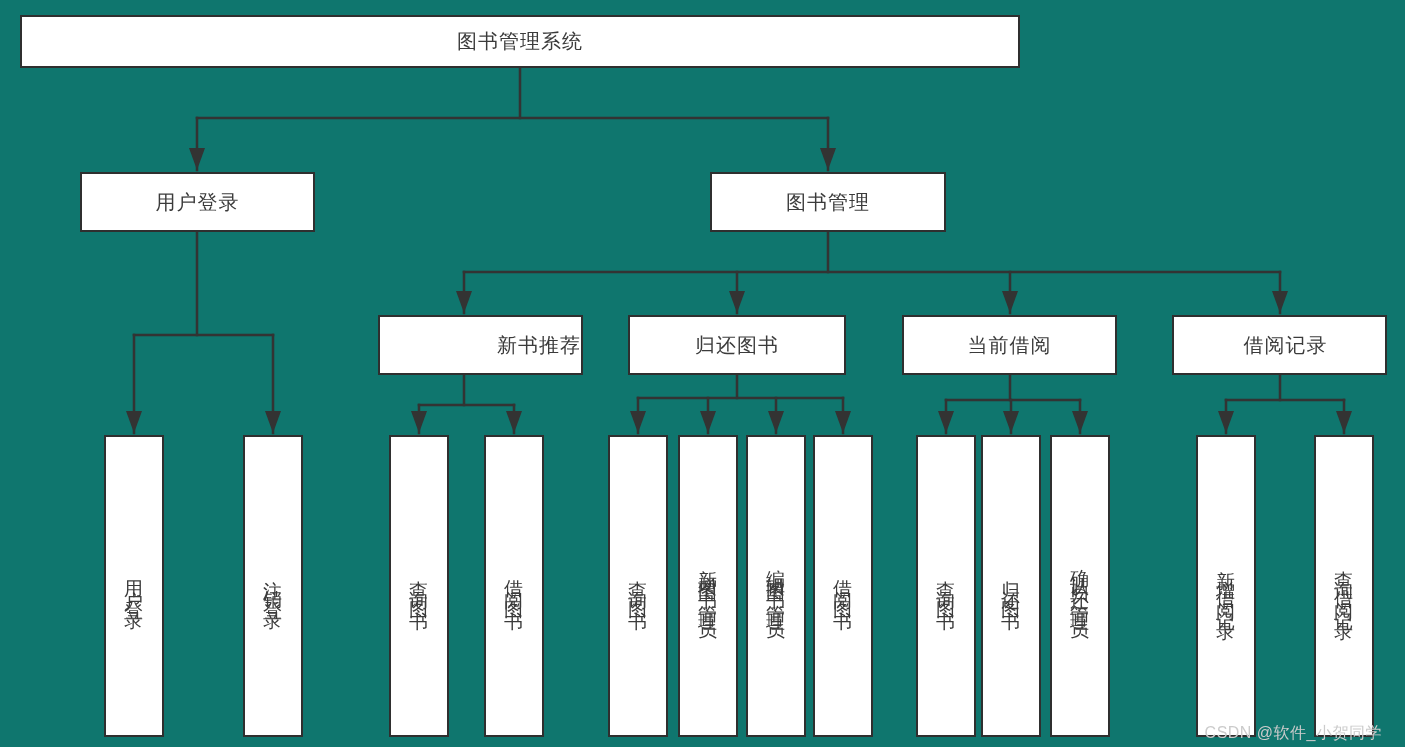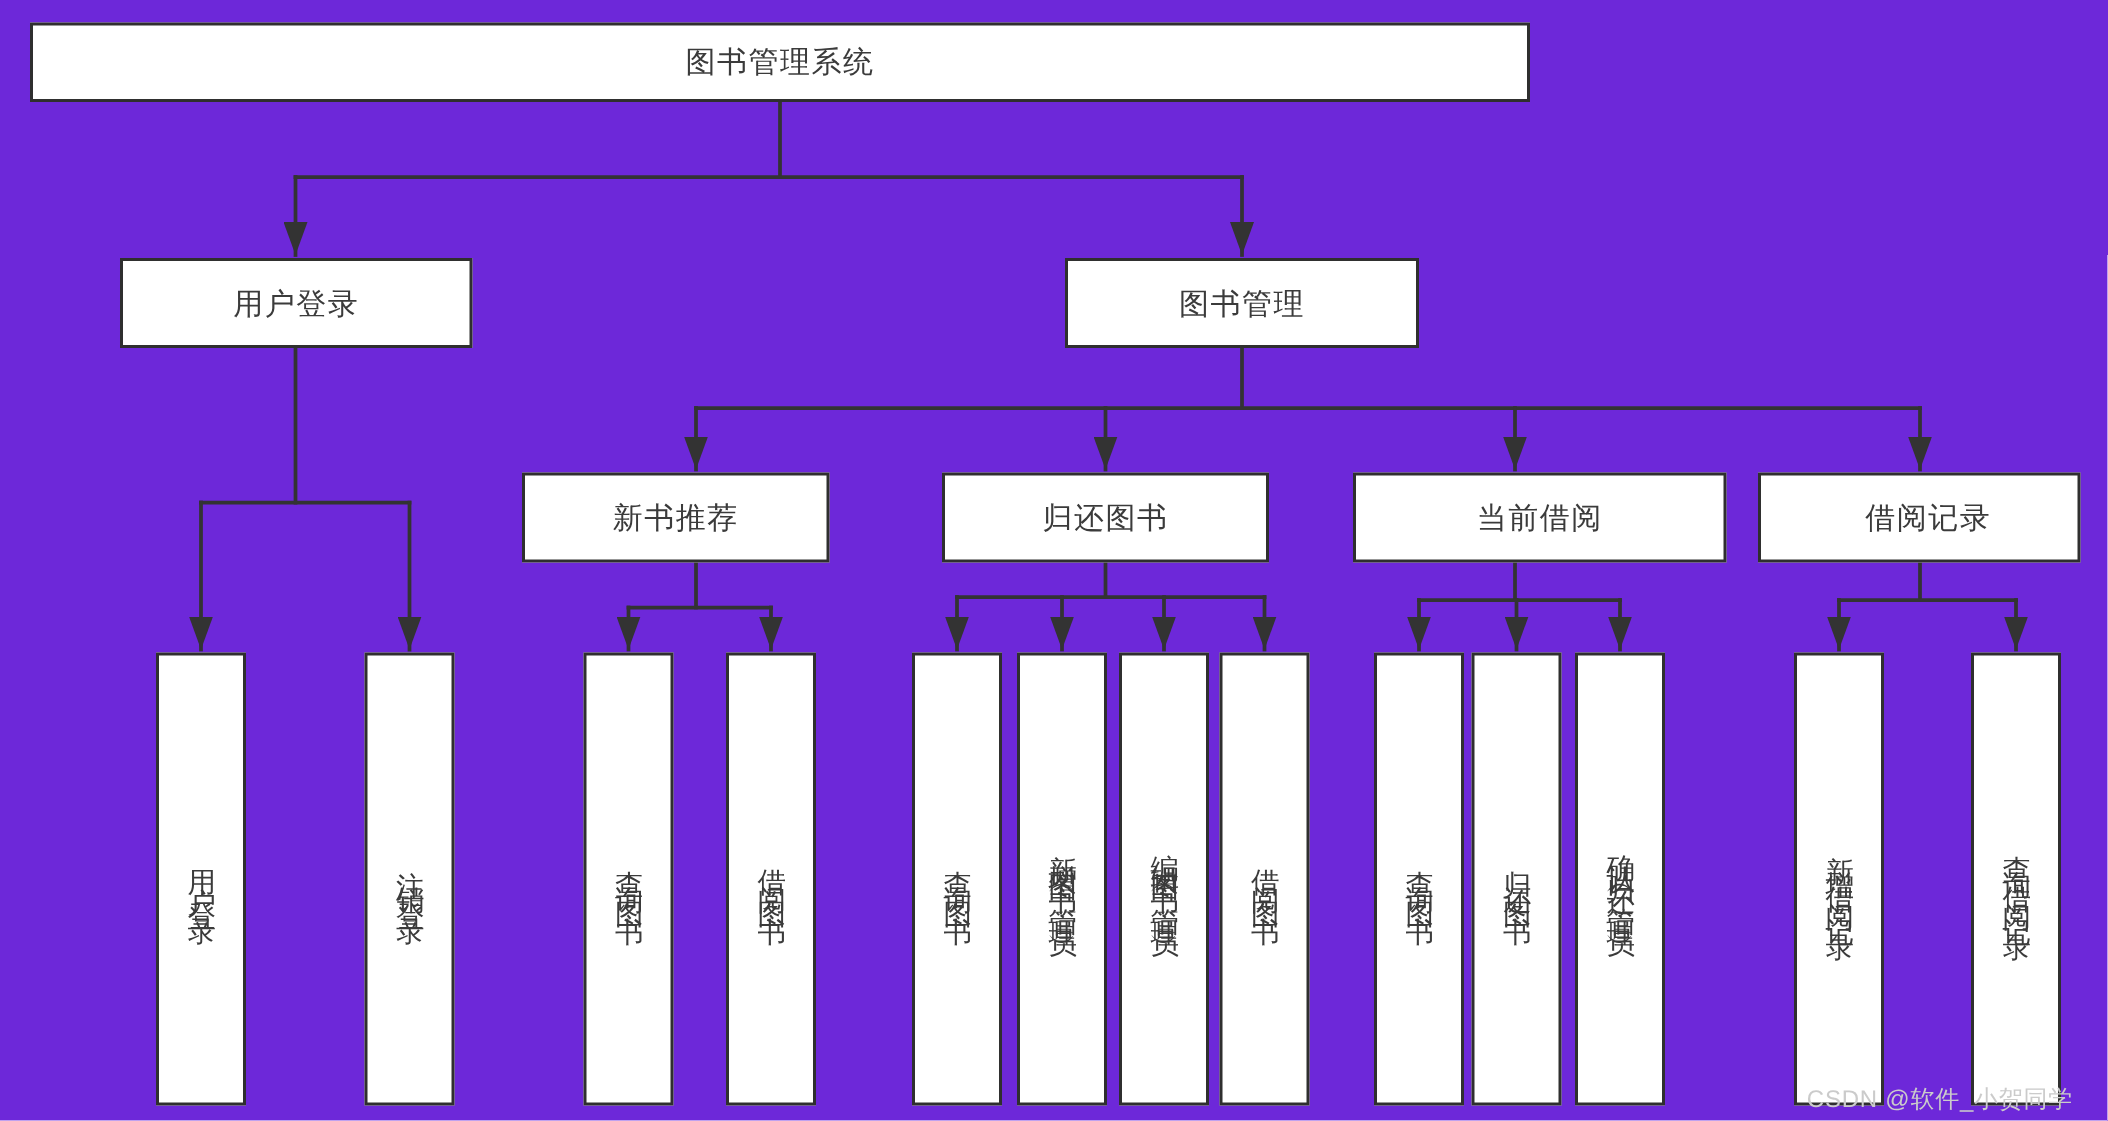--- a/index.html
+++ b/index.html
@@ -4,21 +4,21 @@
 <style>
   html, body {
     margin: 0;
     padding: 0;
     background: #ffffff;
   }
   #stage {
     position: relative;
     width: 1405px;
     height: 747px;
-    background: #6d28d9;
+    background: #0f766e;
     font-family: "Liberation Sans", "DejaVu Sans", sans-serif;
     overflow: hidden;
   }
   #connectors {
     position: absolute;
     left: 0;
     top: 0;
     z-index: 1;
   }
   .box {
@@ -118,27 +118,27 @@
     <span class="hlabel">图书管理系统</span>
   </div>
 
   <div class="box" style="left:80px; top:172px; width:235px; height:60px;">
     <span class="hlabel">用户登录</span>
   </div>
   <div class="box" style="left:710px; top:172px; width:236px; height:60px;">
     <span class="hlabel">图书管理</span>
   </div>
 
-  <div class="box" style="left:348px; top:315px; width:205px; height:60px;">
+  <div class="box" style="left:378px; top:315px; width:205px; height:60px;justify-content:flex-end;">
     <span class="hlabel">新书推荐</span>
   </div>
   <div class="box" style="left:628px; top:315px; width:218px; height:60px;">
     <span class="hlabel">归还图书</span>
   </div>
-  <div class="box" style="left:902px; top:315px; width:249px; height:60px;font-family:Liberation Serif, serif;">
+  <div class="box" style="left:902px; top:315px; width:215px; height:60px;font-family:Liberation Serif, serif;">
     <span class="hlabel">当前借阅</span>
   </div>
   <div class="box" style="left:1172px; top:315px; width:215px; height:60px;padding-left:12px;">
     <span class="hlabel">借阅记录</span>
   </div>
 
   <div class="box leaf" style="left:104px; top:435px; width:60px; height:302px;">
     <span class="vlabel">用户登录</span>
   </div>
   <div class="box leaf" style="left:243px; top:435px; width:60px; height:302px;">

